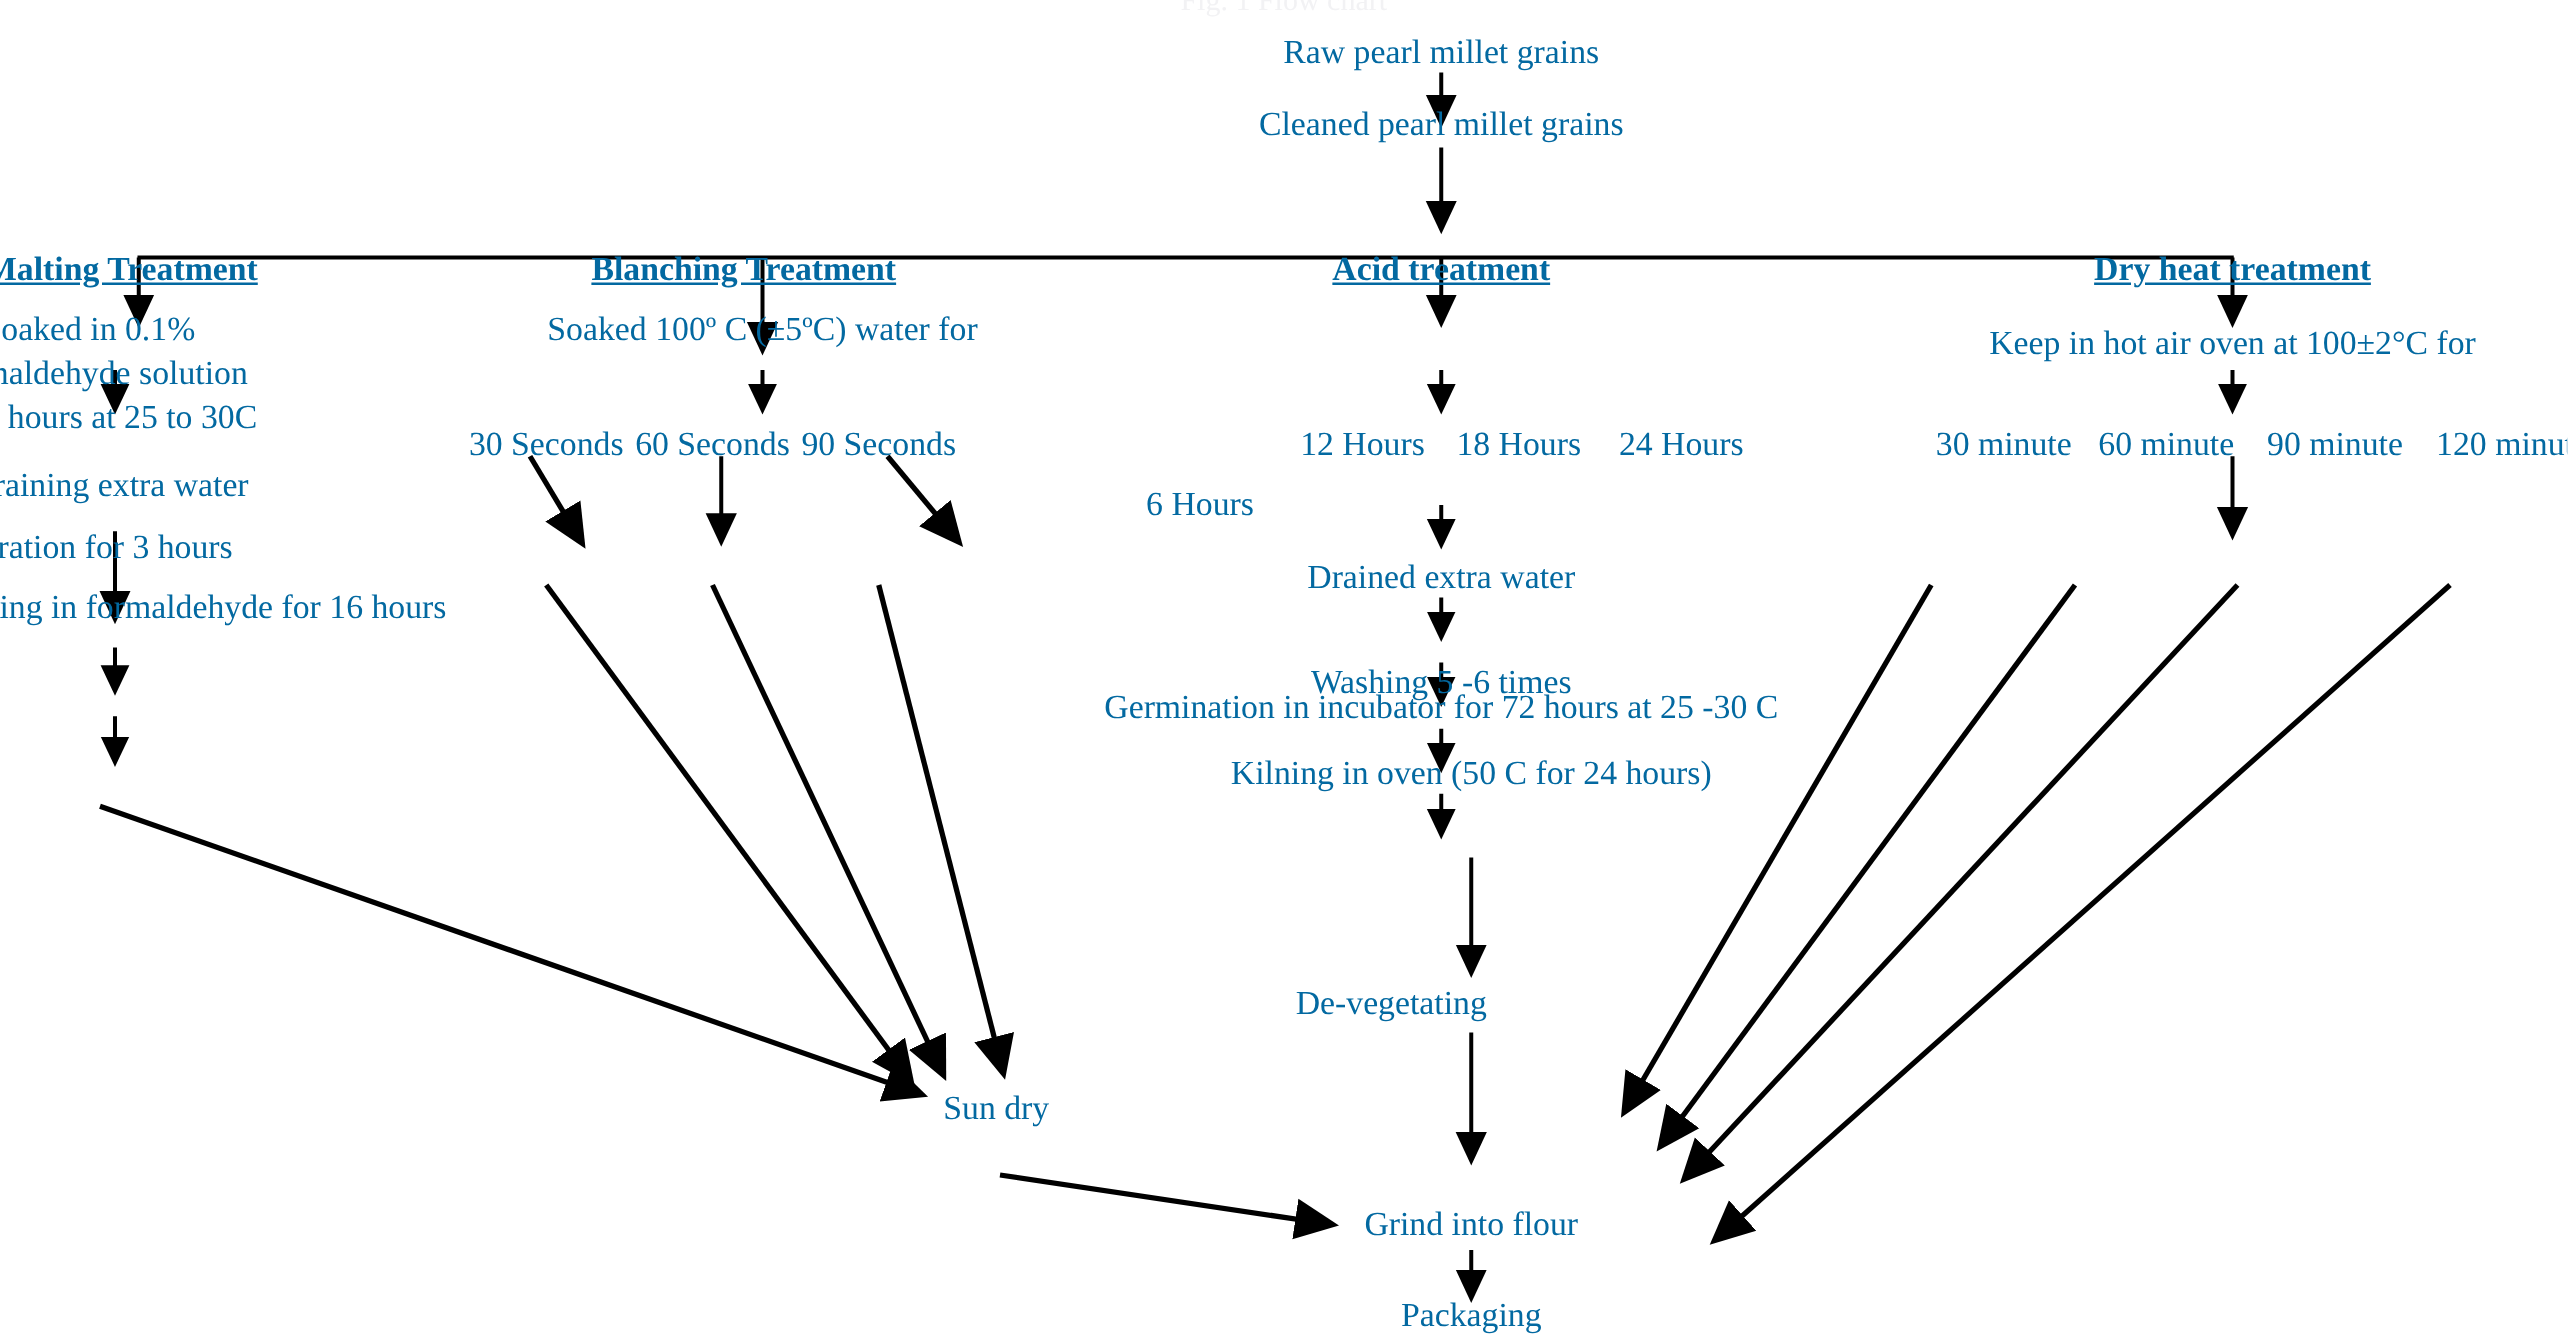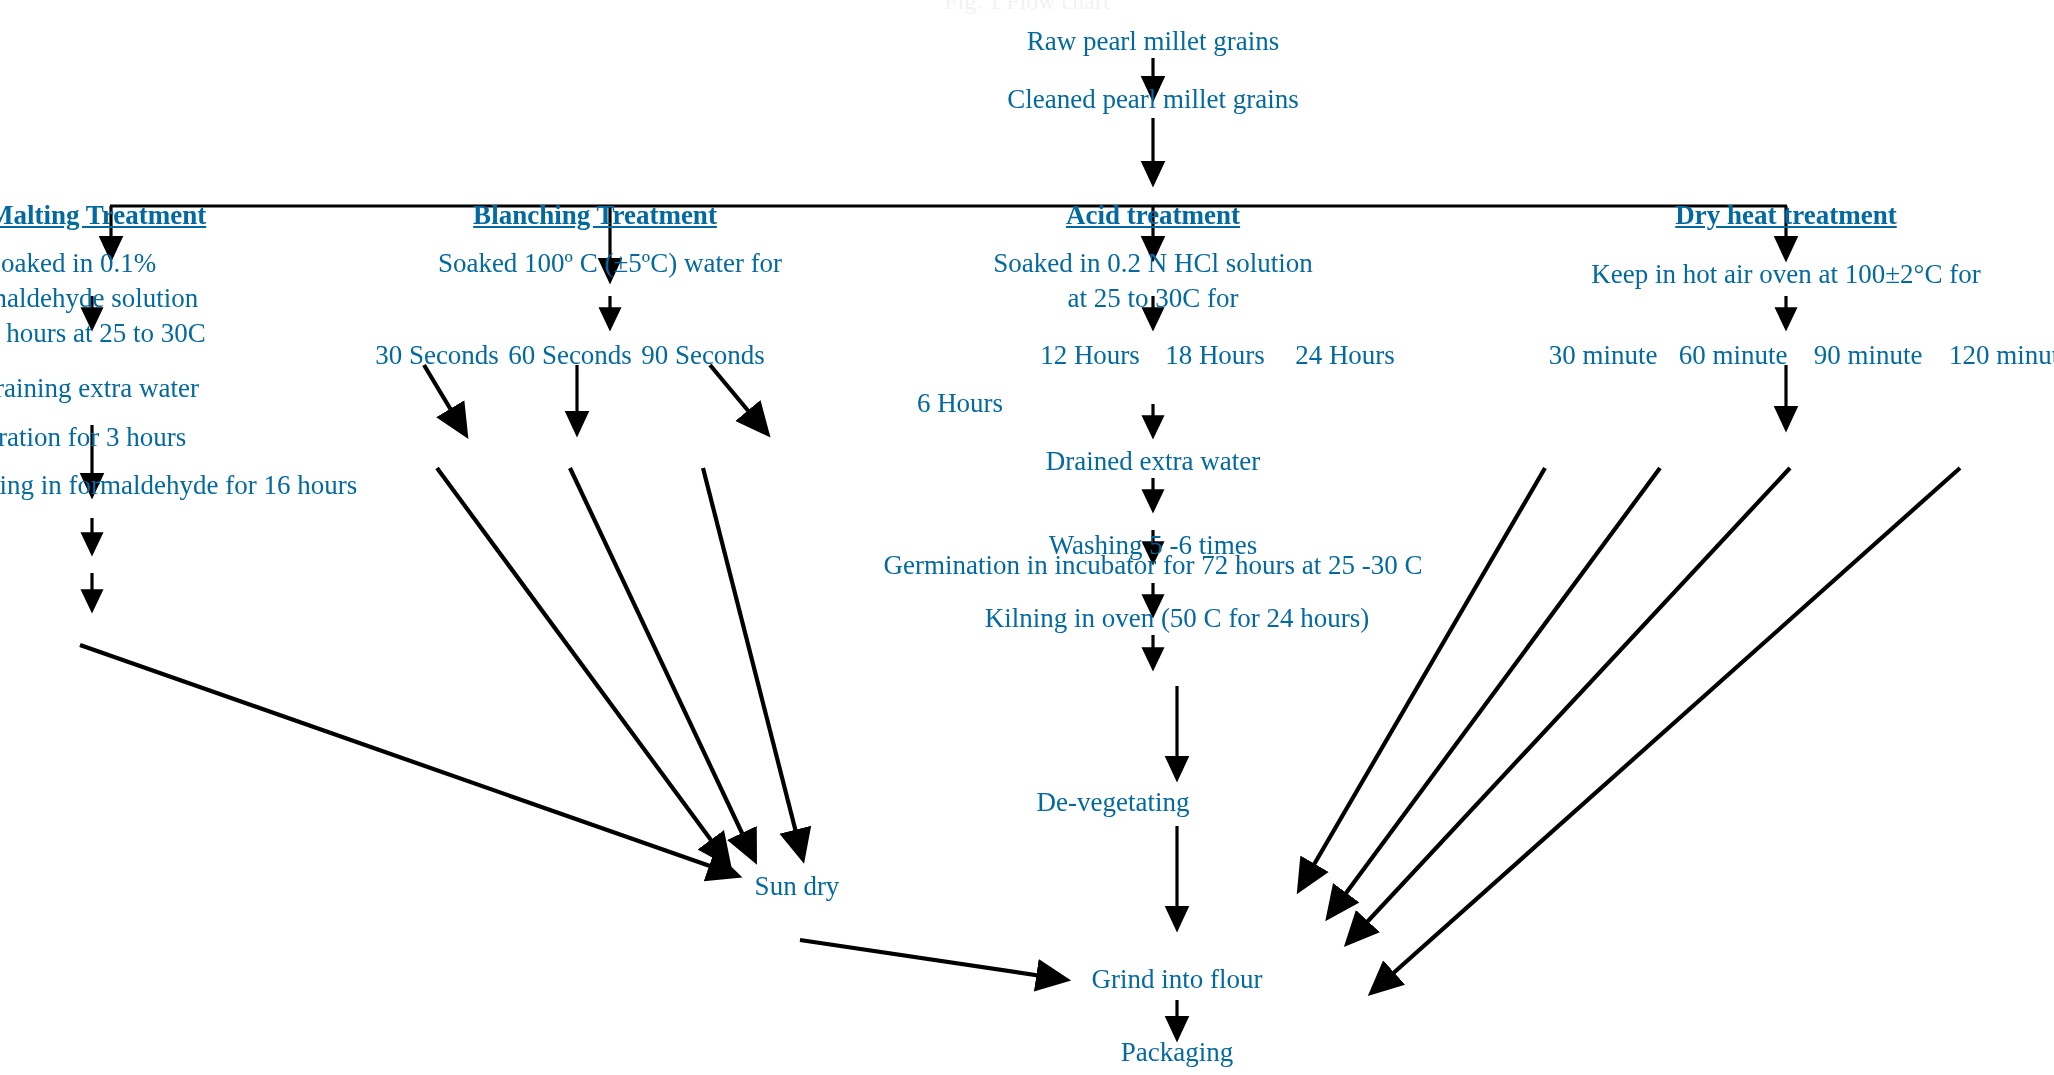--- a/index.html
+++ b/index.html
@@ -128,22 +128,20 @@
   <div class="node left" style="left:-14px; top:420px;">eration for 3 hours</div>
   <div class="node left" style="left:-14px; top:468px;">ping in formaldehyde for 16 hours</div>
 
   <div class="node center heading" style="left:595px; top:198px;">Blanching Treatment</div>
   <div class="node center" style="left:610px; top:246px;">Soaked 100º C (±5ºC) water for</div>
   <div class="node center" style="left:437px; top:338px;">30 Seconds</div>
   <div class="node center" style="left:570px; top:338px;">60 Seconds</div>
   <div class="node center" style="left:703px; top:338px;">90 Seconds</div>
 
   <div class="node center heading" style="left:1153px; top:198px;">Acid treatment</div>
-  <div class="node center multiline" style="left:1153px; top:246px; text-align:center;">Soaked in 0.2 N HCl solution
-at 25 to 30C for</div>
   <div class="node center" style="left:960px; top:338px;margin-top:48px;">6 Hours</div>
   <div class="node center" style="left:1090px; top:338px;">12 Hours</div>
   <div class="node center" style="left:1215px; top:338px;">18 Hours</div>
   <div class="node center" style="left:1345px; top:338px;">24 Hours</div>
 
   <div class="node center" style="left:1153px; top:444px;">Drained extra water</div>
   <div class="node center" style="left:1153px; top:496px;margin-top:32px;">Washing 5 -6 times</div>
   <div class="node center" style="left:1153px; top:548px;">Germination in incubator for 72 hours at 25 -30 C</div>
   <div class="node center" style="left:1177px; top:601px;">Kilning in oven (50 C for 24 hours)</div>
   <div class="node center" style="left:1113px; top:785px;">De-vegetating</div>

